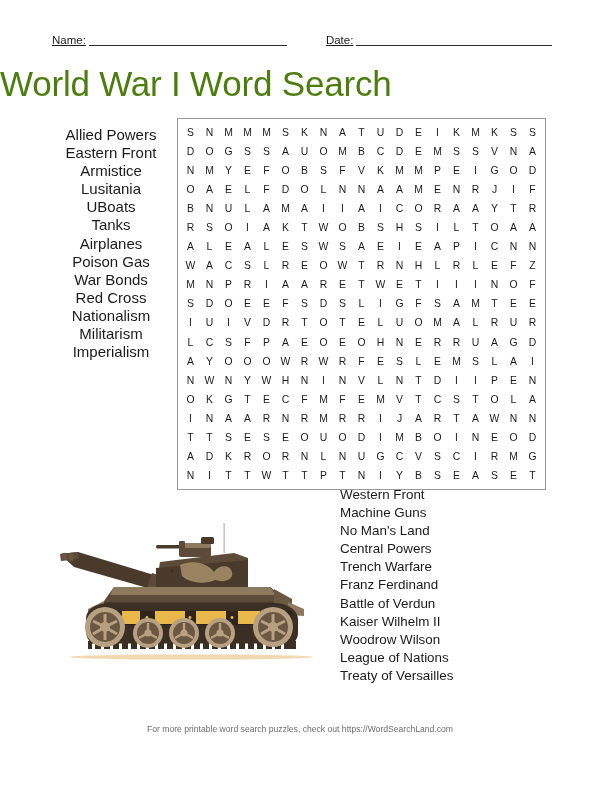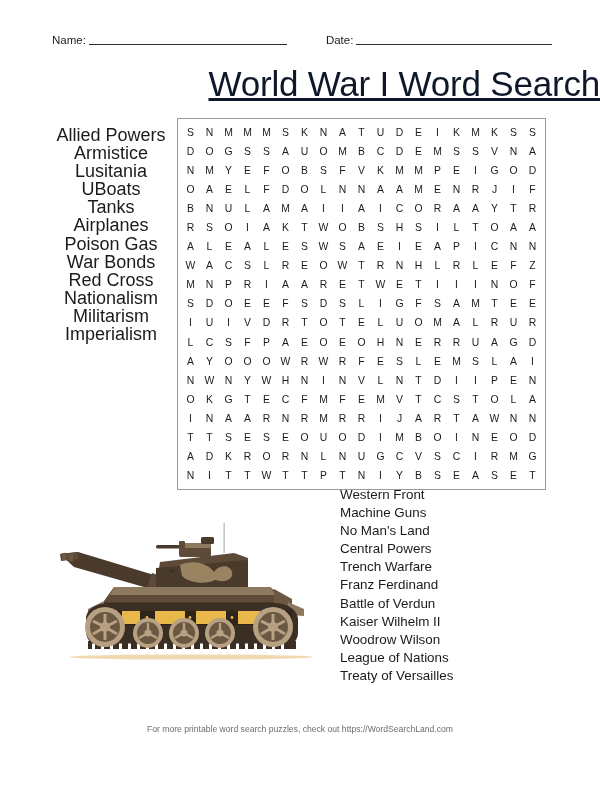--- a/index.html
+++ b/index.html
@@ -22,51 +22,50 @@
   .nameline {
     position: absolute;
     left: 52px;
     top: 34px;
     width: 500px;
     display: flex;
     align-items: flex-end;
     font-size: 11.5px;
     color: #1b1b1b;
   }
-  .nameline .fld { display: flex; align-items: flex-start; }
+  .nameline .fld { display: flex; align-items: center; text-decoration: underline; }
   .nameline .lbl { white-space: nowrap; padding-bottom: 1px; }
   .nameline .rule {
     border-bottom: 1.3px solid #2b2b2b;
     height: 11px;
   }
   .fld.name .rule { width: 198px; margin-left: 3px; }
   .fld.date { margin-left: 39px; }
   .fld.date .rule { width: 196px; margin-left: 3px; }
 
   
   .title {
     position: absolute;
     left: 0; right: 0;
     top: 64px;
-    text-align: right;
+    text-align: left;
     font-size: 35px;
     font-weight: 400;
     letter-spacing: -0.2px;
-    color: #0f172a;
-    text-decoration: underline;
+    color: #4d7c0f;
   }
 
   
   .wordlist-left {
     position: absolute;
     left: 52px;
     top: 126px;
     width: 118px;
     text-align: center;
-    font-size: 18px;
+    font-size: 15px;
     line-height: 18.1px;
     color: #1b1b1b;
   }
   .wordlist-left .w { white-space: nowrap; }
 
   
   .grid-wrap {
     position: absolute;
     left: 177px;
     top: 118px;
@@ -134,20 +133,21 @@
     <div class="fld date">
       <span class="lbl">Date:</span>
       <span class="rule"></span>
     </div>
   </div>
 
   <div class="title">World War I Word Search</div>
 
   <div class="wordlist-left">
       <div class="w">Allied Powers</div>
+      <div class="w">Eastern Front</div>
       <div class="w">Armistice</div>
       <div class="w">Lusitania</div>
       <div class="w">UBoats</div>
       <div class="w">Tanks</div>
       <div class="w">Airplanes</div>
       <div class="w">Poison Gas</div>
       <div class="w">War Bonds</div>
       <div class="w">Red Cross</div>
       <div class="w">Nationalism</div>
       <div class="w">Militarism</div>

